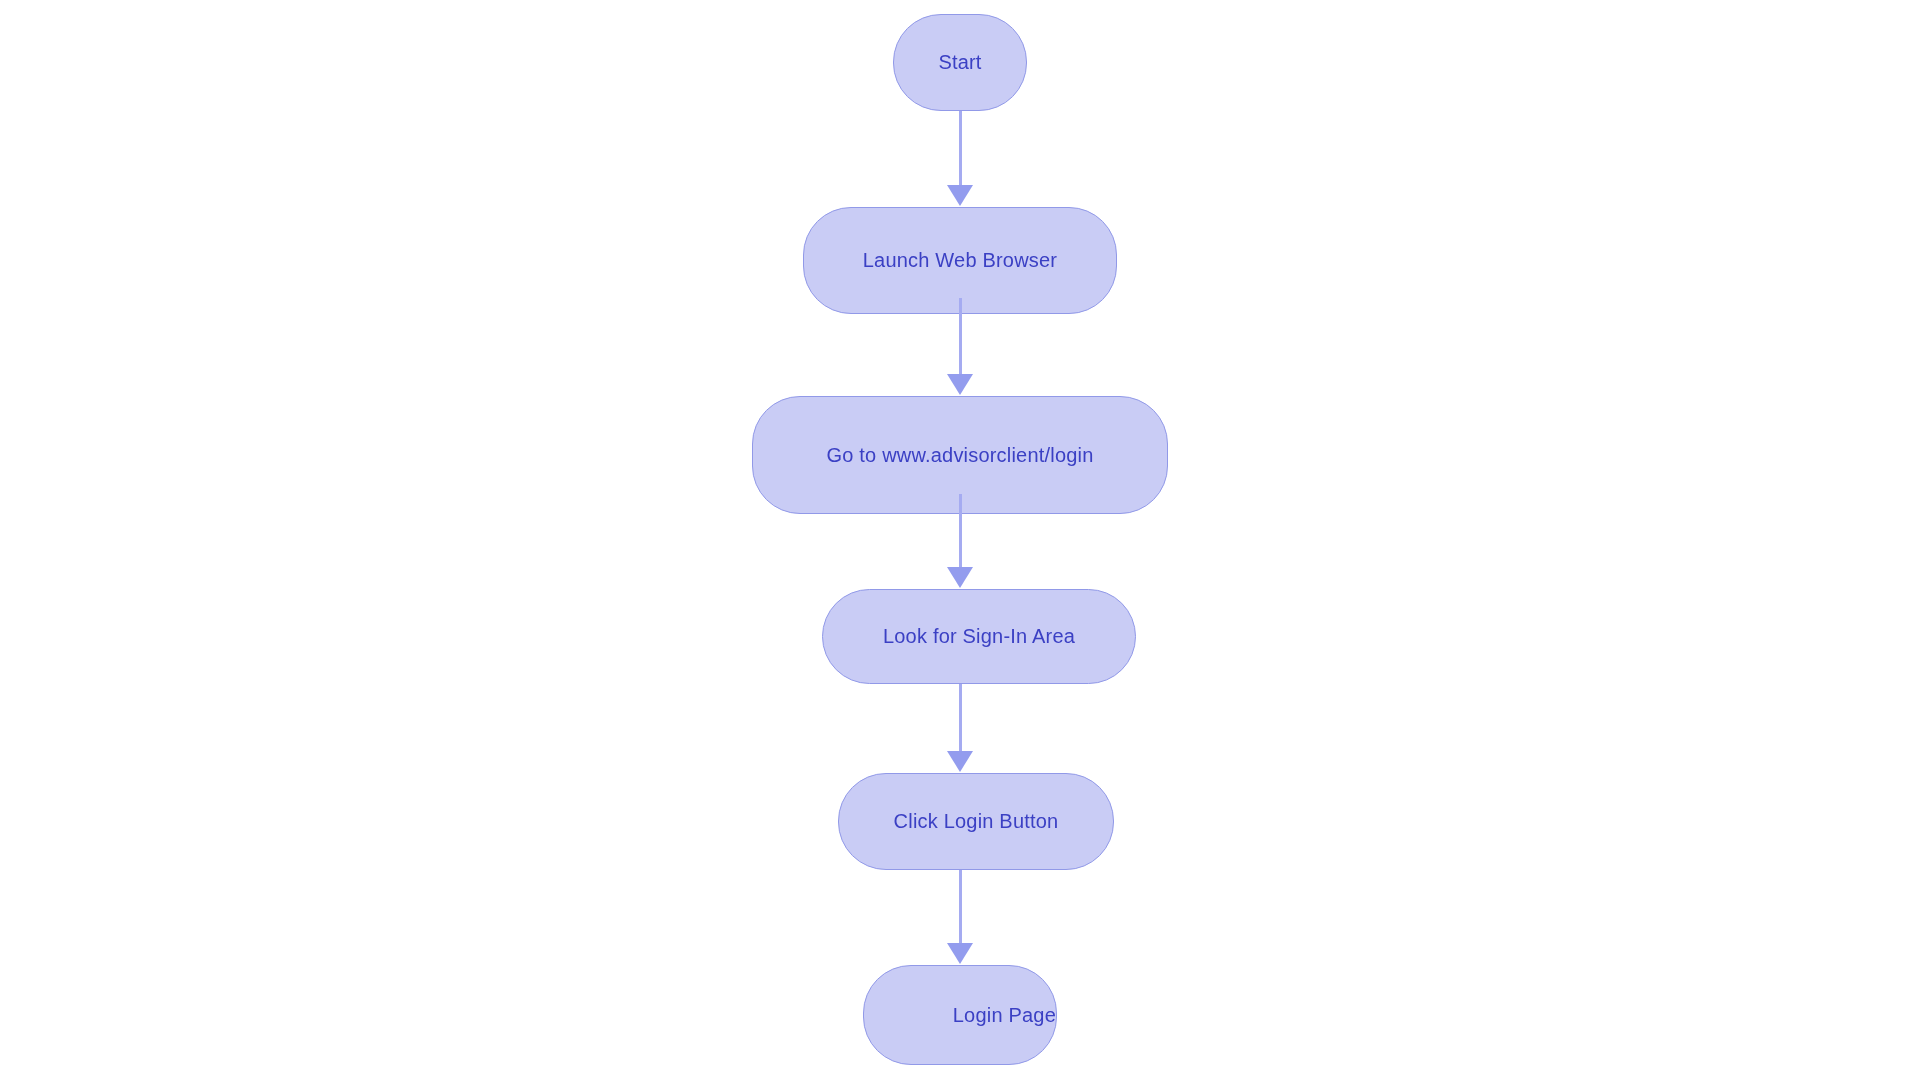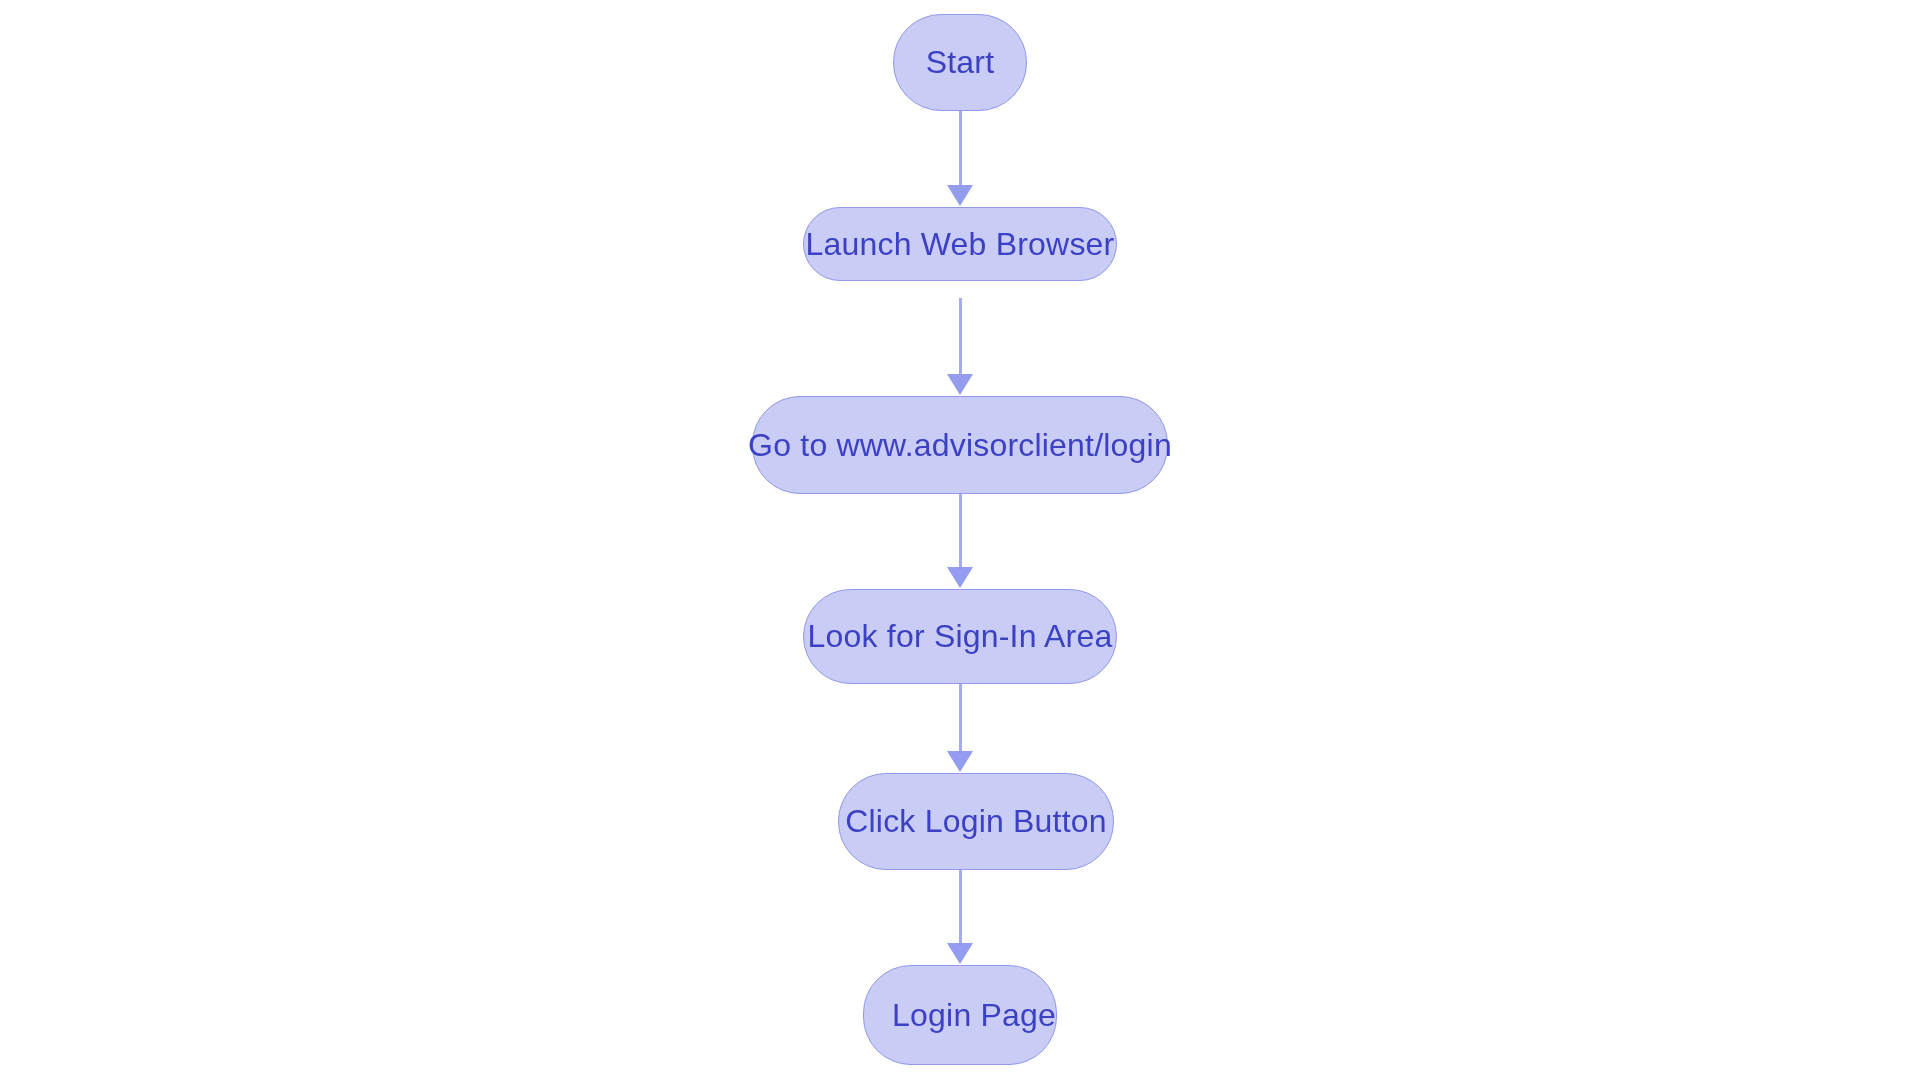--- a/index.html
+++ b/index.html
@@ -13,32 +13,32 @@
   *{margin:0;padding:0;box-sizing:border-box;}
   html,body{width:1920px;height:1083px;background:var(--bg);overflow:hidden;}
   body{font-family:"Liberation Sans","DejaVu Sans",sans-serif;}
   .canvas{position:relative;width:1920px;height:1083px;background:var(--bg);}
   .node{
     position:absolute;
     display:flex;align-items:center;justify-content:center;
     background:var(--node-fill);
     border:1.6px solid var(--node-border);
     color:var(--node-text);
-    font-size:32px;
+    font-size:20px;
     letter-spacing:0.2px;
     text-align:center;
     white-space:nowrap;
   }
   .node.rounded{border-radius:48px;}
   .node.terminal{border-radius:48px;}
   
   .n-start   {left:893px; top:14px;  width:134px; height:97px; border-radius:46px;}
-  .n-launch  {left:803px; top:207px; width:314px; height:74px;}
-  .n-goto    {left:752px; top:396px; width:416px; height:98px;text-align:center;}
-  .n-look    {left:803px; top:589px; width:314px; height:95px;}
+  .n-launch  {left:803px; top:207px; width:314px; height:107px;}
+  .n-goto    {left:752px; top:396px; width:416px; height:118px;text-align:center;}
+  .n-look    {left:822px; top:589px; width:314px; height:95px;}
   .n-click   {left:838px; top:773px; width:276px; height:97px;}
   .n-login   {left:863px; top:965px; width:194px; height:100px;justify-content:flex-end;}
 
   .connector{position:absolute;left:946px;width:28px;}
   .connector .line{
     position:absolute;left:12.5px;top:0;width:3.4px;
     background:var(--arrow-line);
   }
   .connector .head{
     position:absolute;left:1px;bottom:0;

